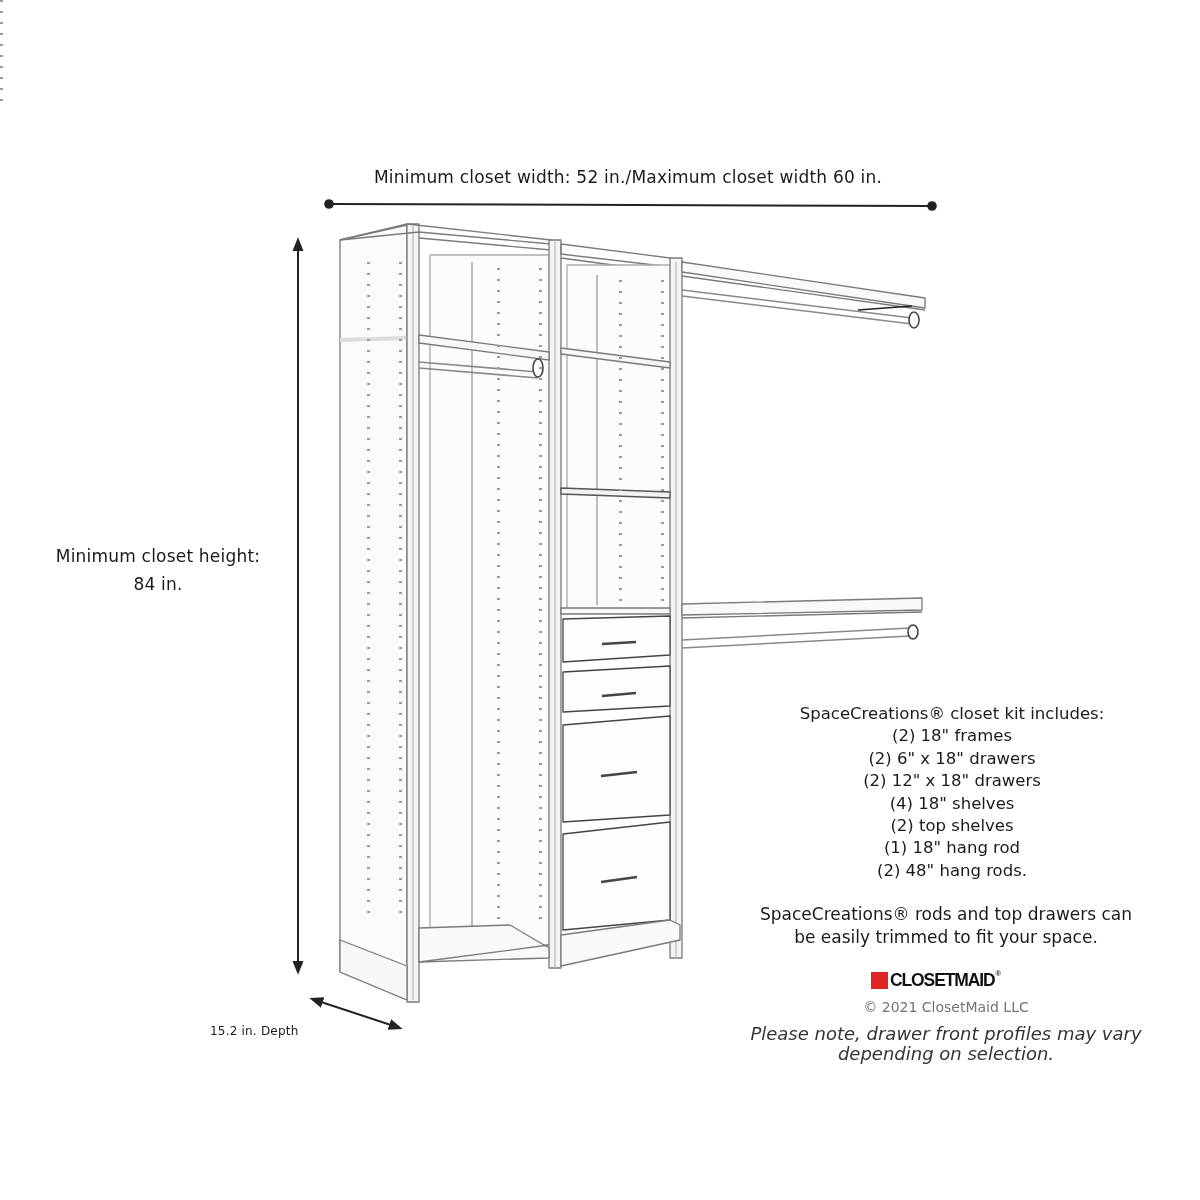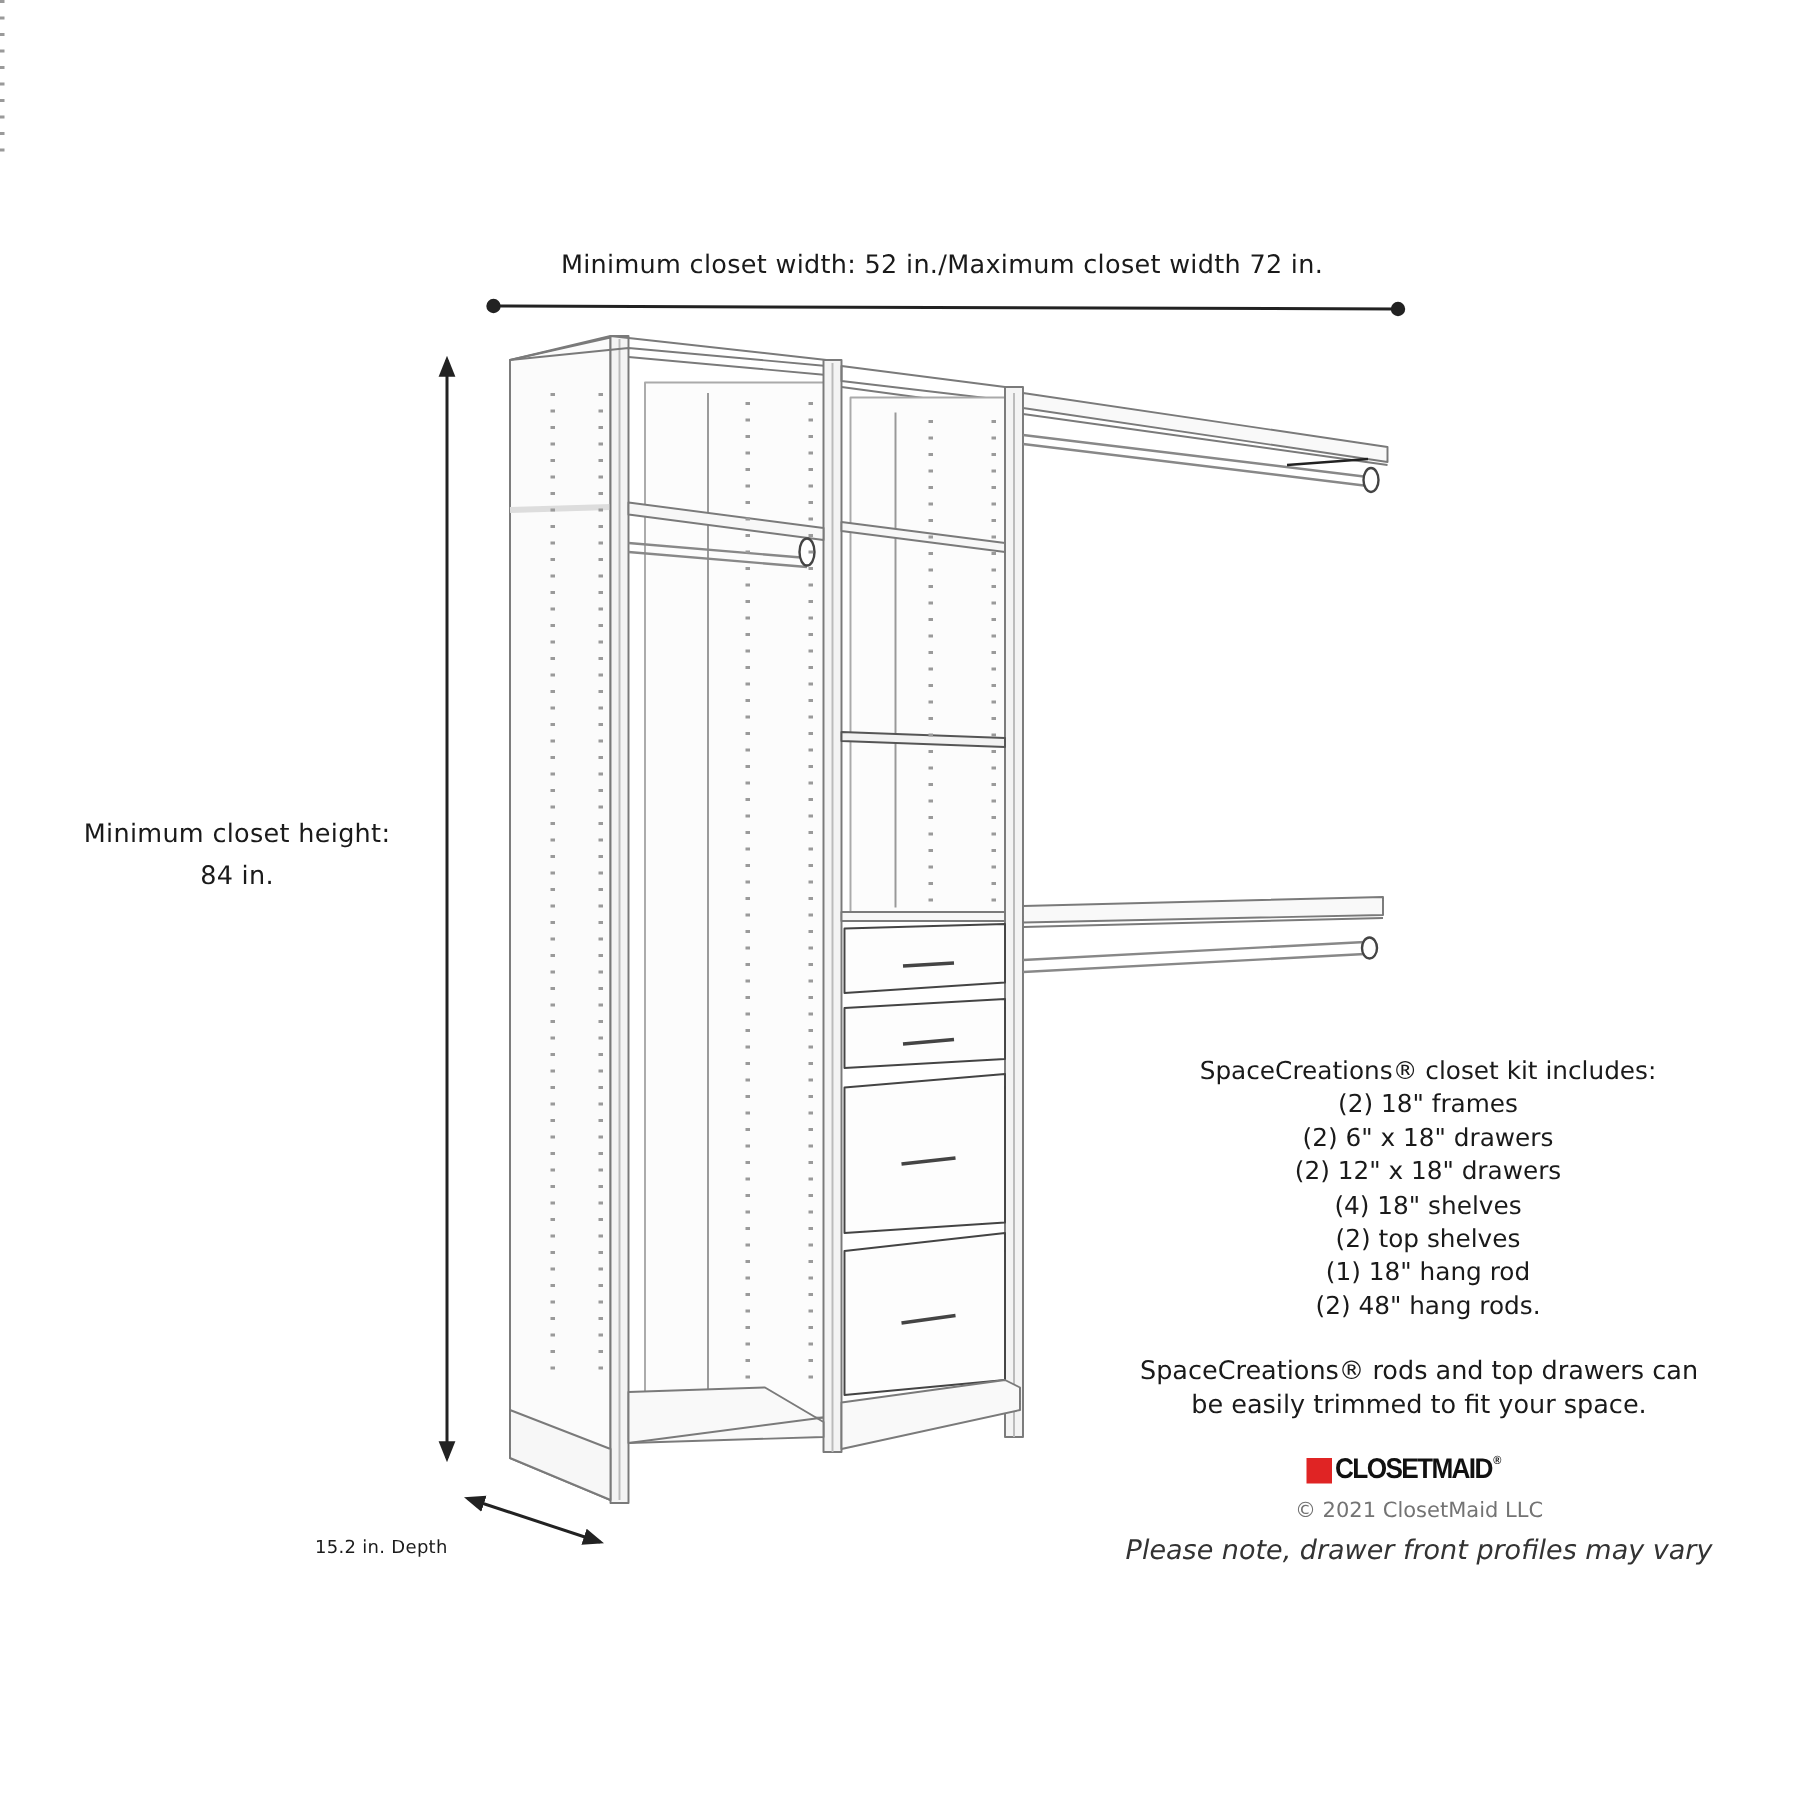--- a/index.html
+++ b/index.html
@@ -182,21 +182,21 @@
       <use href="#pegcol" x="539" y="818"></use>
     <use href="#pegcol" x="619" y="280"></use>
       <use href="#pegcol" x="619" y="390"></use>
     <use href="#pegcol" x="619" y="500"></use>
     <use href="#pegcol" x="661" y="280"></use>
       <use href="#pegcol" x="661" y="390"></use>
     <use href="#pegcol" x="661" y="500"></use>
   </g>
 </svg>
 
-<div class="txt center" style="left:628px; top:166px;">Minimum closet width: 52 in./Maximum closet width 72 in.</div>
+<div class="txt center" style="left:628px; top:166px;">Minimum closet width: 52 in./Maximum closet width 60 in.</div>
 
 <div class="txt center" style="left:158px; top:545px;">Minimum closet height:</div>
 <div class="txt center" style="left:158px; top:573px;">84 in.</div>
 
 <div class="txt" style="left:210px; top:1020px; font-size:12px;">15.2 in. Depth</div>
 
 <div class="kit-list">
   <div>SpaceCreations® closet kit includes:</div>
   <div>(2) 18" frames</div>
   <div>(2) 6" x 18" drawers</div>
@@ -214,13 +214,14 @@
 
 <div class="logo">
   <span class="logo-square" style="background: rgb(224, 36, 36);"></span>
   <span class="logo-text"><span>CLOSETMAID</span><span class="logo-tm">®</span></span>
 </div>
 
 <div class="copyright">© 2021 ClosetMaid LLC</div>
 
 <div class="disclaimer">
   <div>Please note, drawer front profiles may vary</div>
+  <div>depending on selection.</div>
 </div>
 
 </body></html>

